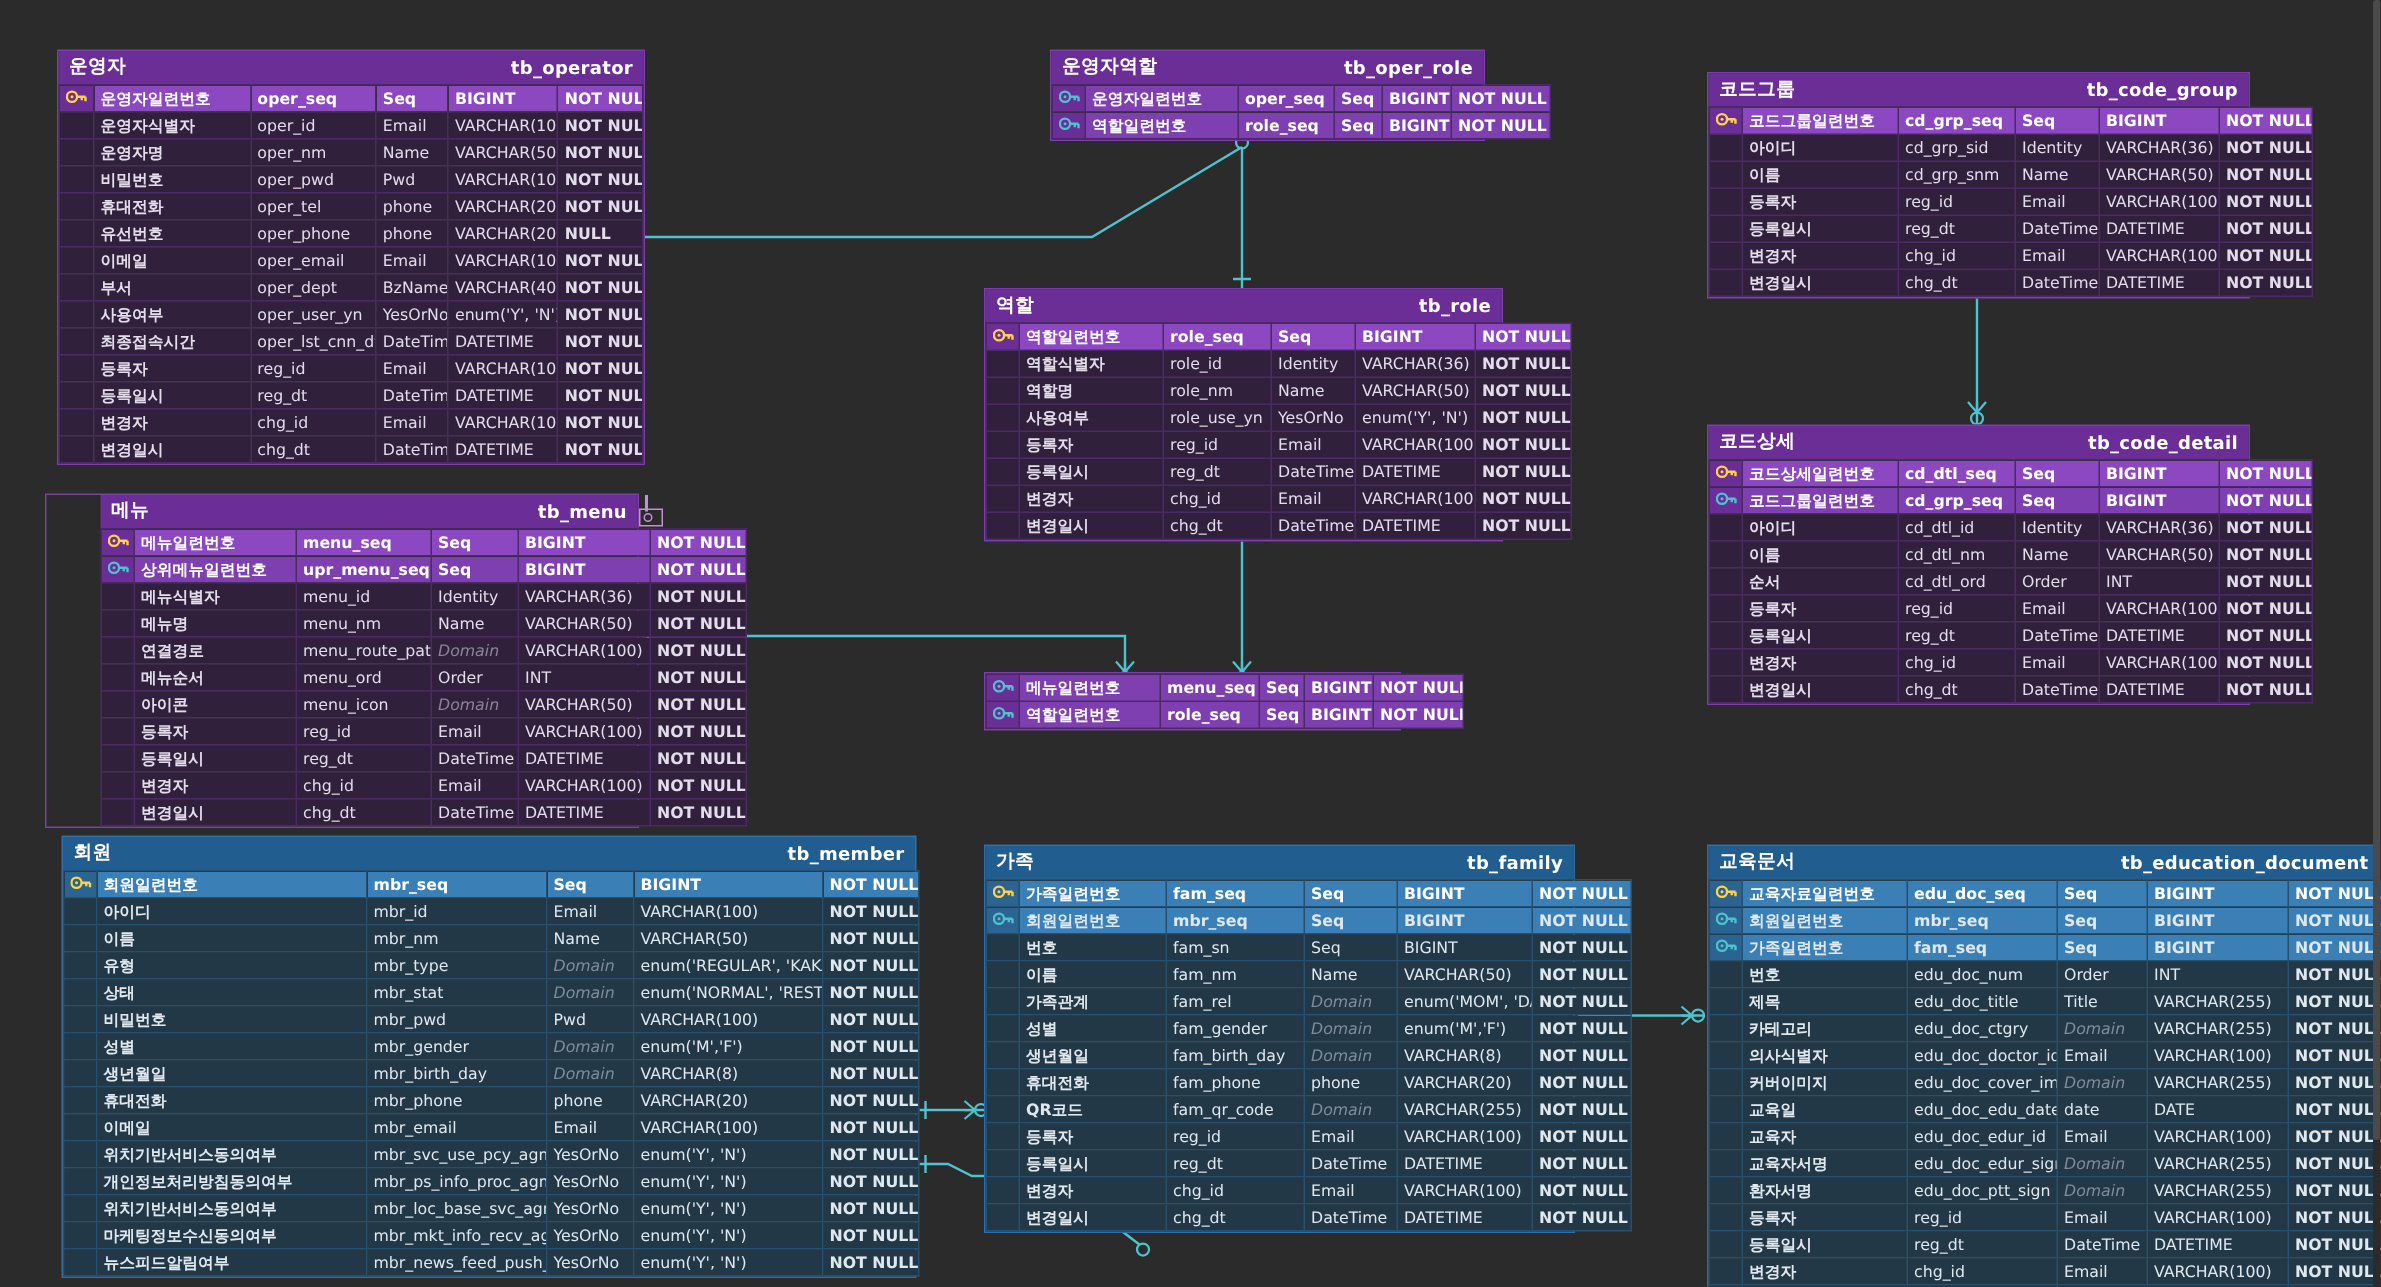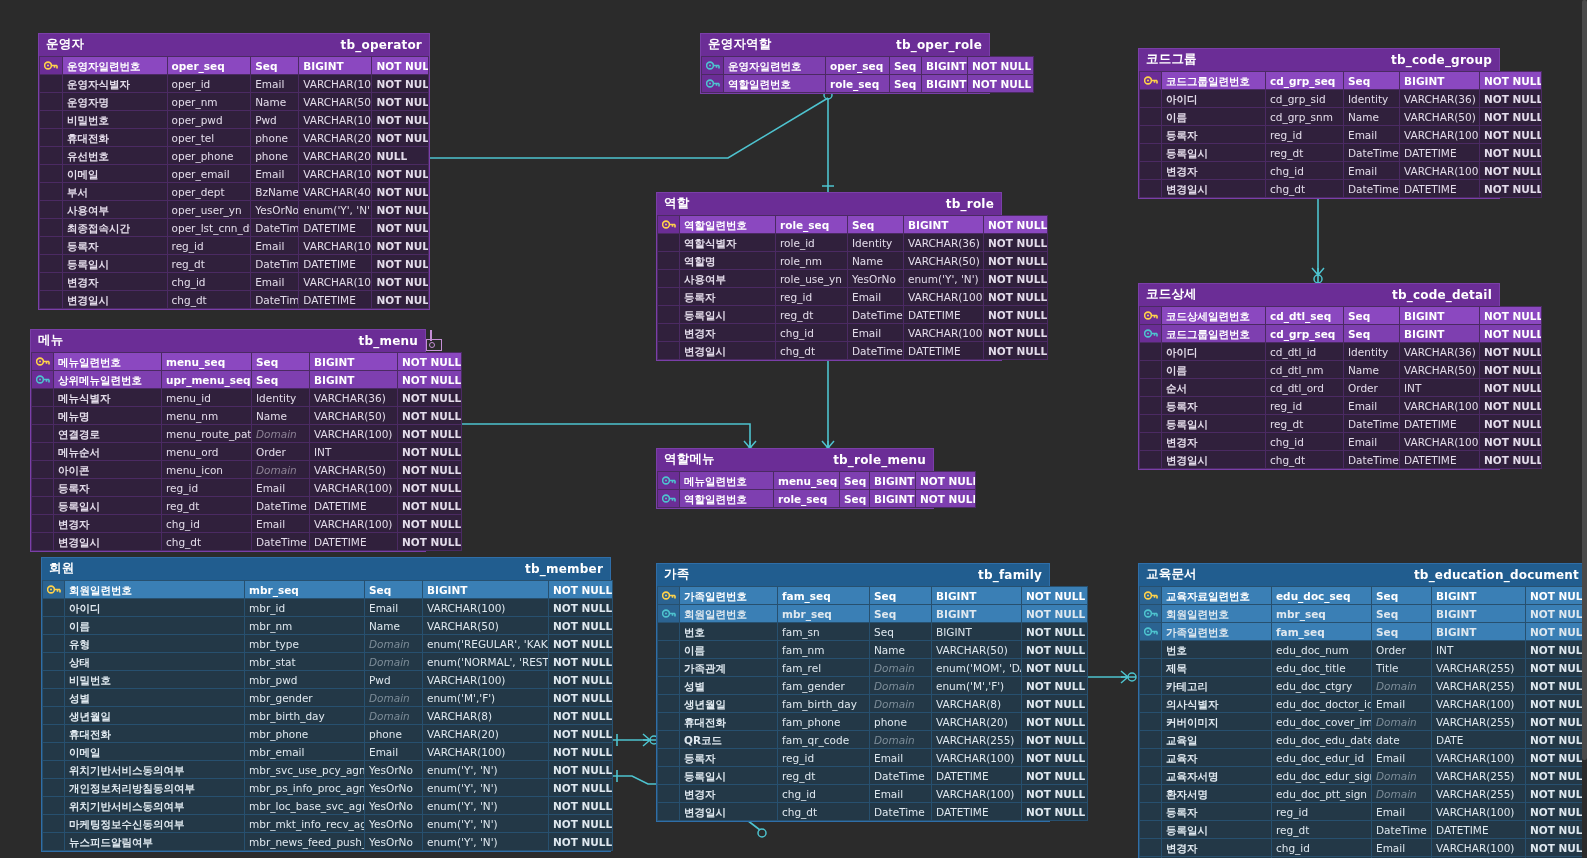--- a/index.html
+++ b/index.html
@@ -239,21 +239,21 @@
               <td class="kcell"></td>
               <td class="lname">변경일시</td>
               <td class="pname">chg_dt</td>
               <td class="dom">DateTime</td>
               <td class="type">DATETIME</td>
               <td class="nn">NOT NULL</td>
             </tr>
           </tbody>
         </table>
       </div>
-      <div class="entity" style="left: 30px; top: 329px; width: 396px;">
+      <div class="entity" style="left: 30px; top: 329px; width: 396px; padding-left: 36px;">
         <div class="etitle">
           <span>메뉴</span>
           <span class="tbl">tb_menu</span>
         </div>
         <table class="cols">
           <colgroup>
             <col style="width:22px">
             <col style="width:108px">
             <col style="width:90px">
             <col style="width:58px">
@@ -482,24 +482,20 @@
               <td class="lname">변경일시</td>
               <td class="pname">chg_dt</td>
               <td class="dom">DateTime</td>
               <td class="type">DATETIME</td>
               <td class="nn">NOT NULL</td>
             </tr>
           </tbody>
         </table>
       </div>
       <div class="entity" style="left: 656px; top: 448px; width: 278px;">
-        <div class="etitle">
-          <span>역할메뉴</span>
-          <span class="tbl">tb_role_menu</span>
-        </div>
         <table class="cols">
           <colgroup>
             <col style="width:22px">
             <col style="width:94px">
             <col style="width:66px">
             <col style="width:30px">
             <col style="width:46px">
             <col style="width:60px">
           </colgroup>
           <tbody>

